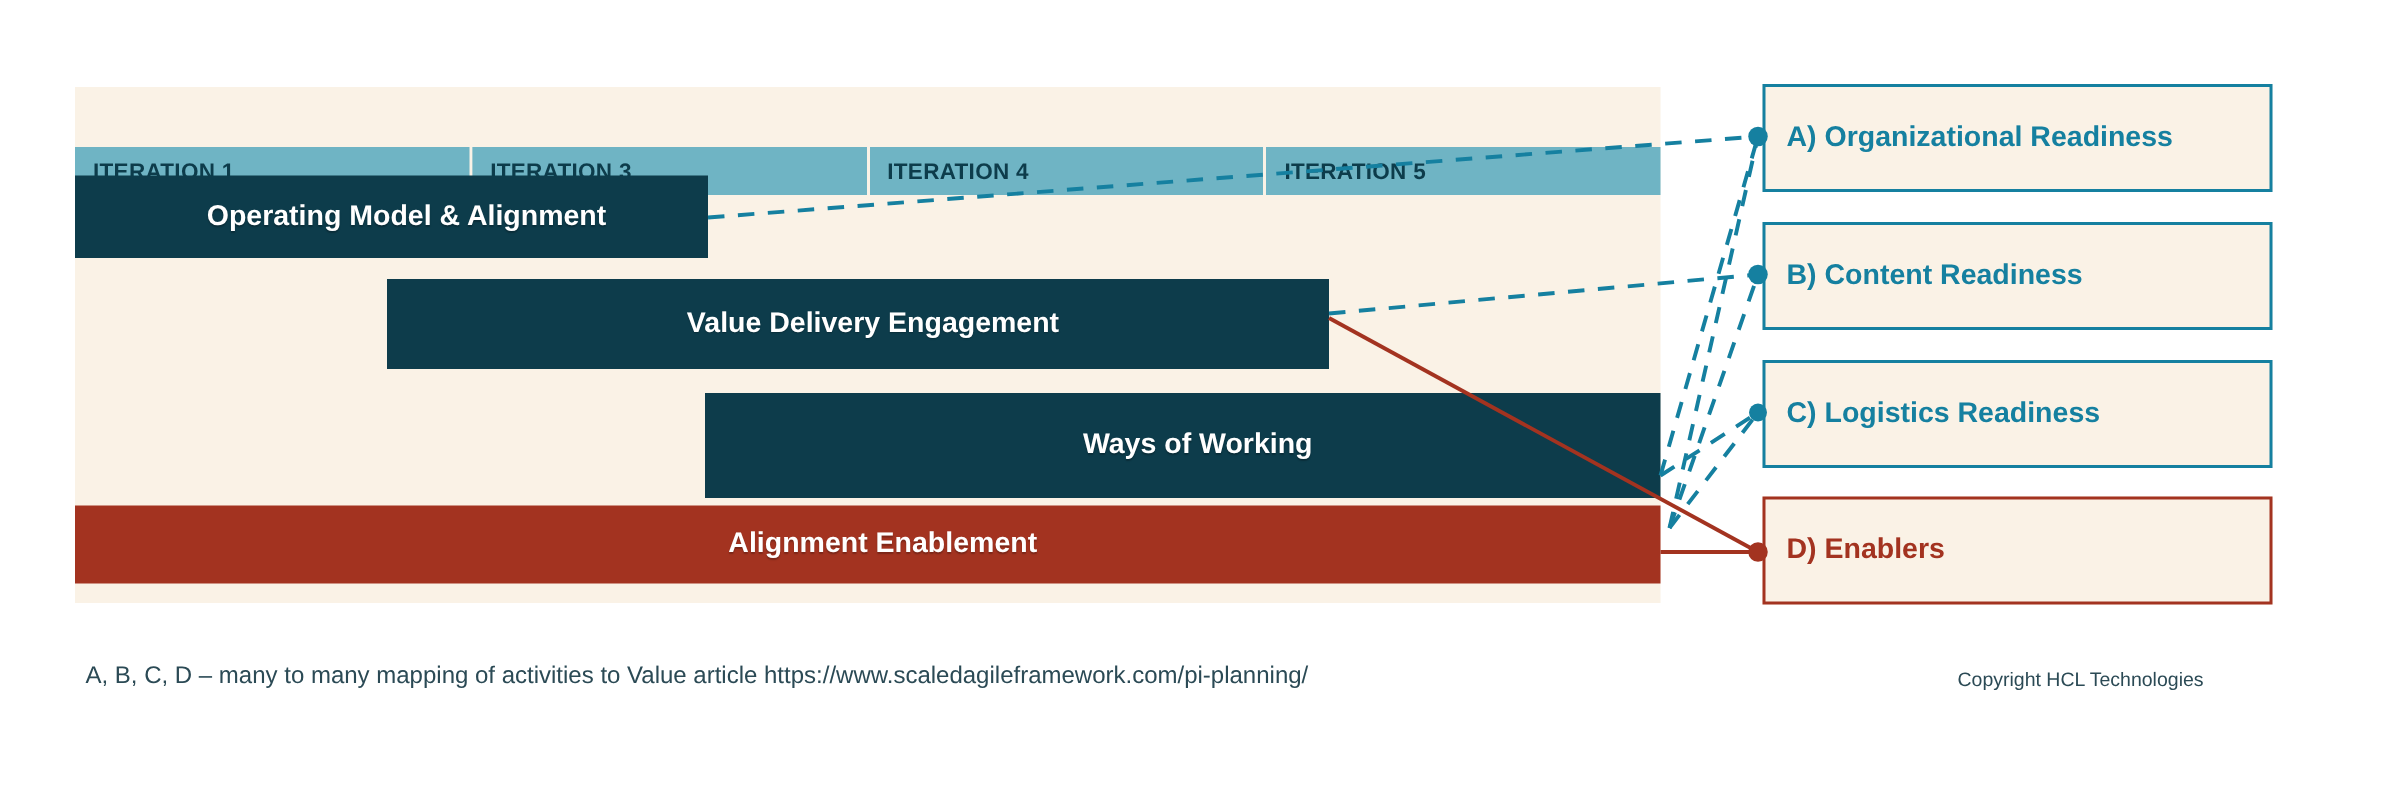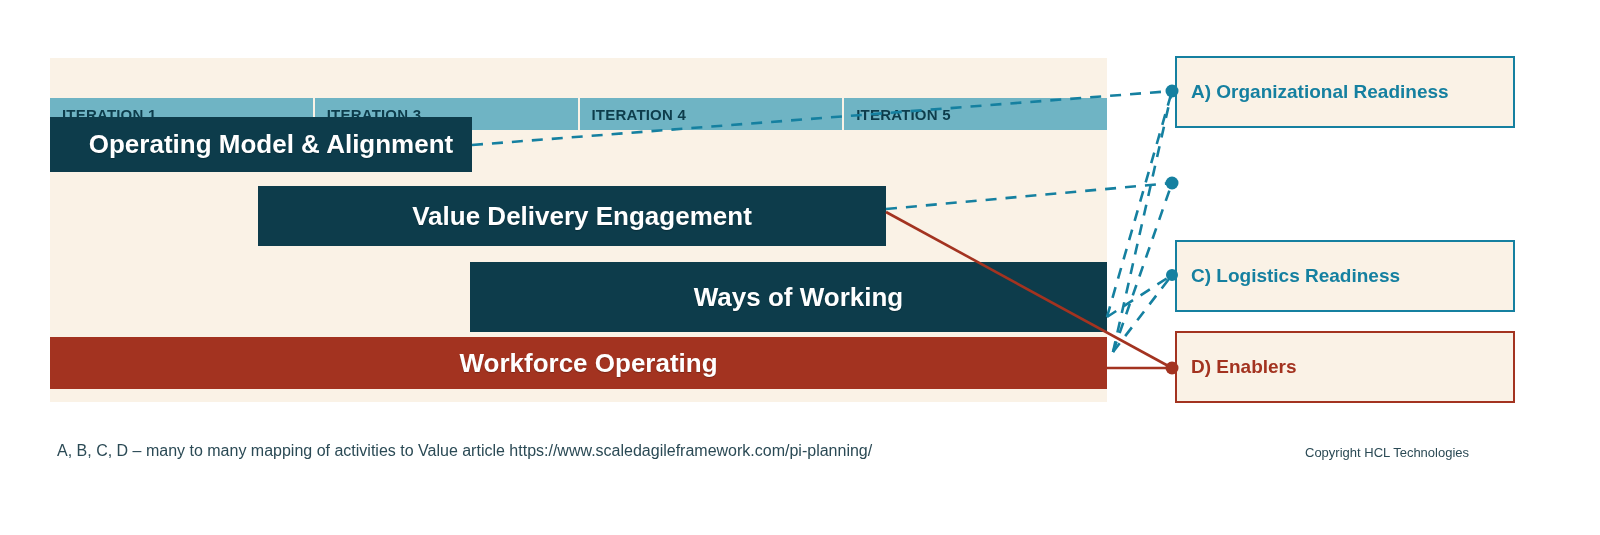--- a/index.html
+++ b/index.html
@@ -50,21 +50,21 @@
     border-right: 2px solid #faf2e6;
   }
   .iteration-cell:last-child { border-right: none; }
 
   .track-bar {
     position: absolute;
     display: flex;
     align-items: center;
     justify-content: center;
     color: #ffffff;
-    font-size: 26px;
+    font-size: 19px;
     font-weight: bold;
     box-sizing: border-box;
     text-shadow: 0 1px 1px rgba(0,0,0,0.25);
     padding-left: 20px;
   }
 
   
   .readiness-box {
     position: absolute;
     left: 1175px;
@@ -120,23 +120,24 @@
       <div class="iteration-cell">ITERATION 3</div>
       <div class="iteration-cell">ITERATION 4</div>
       <div class="iteration-cell">ITERATION 5</div>
     </div>
 
   </div>
 
   <div class="track-bar" id="bar-0" style="left: 50px; top: 117px; width: 422px; height: 55px; background: rgb(13, 60, 75);">Operating Model &amp; Alignment</div>
   <div class="track-bar" id="bar-1" style="left: 258px; top: 186px; width: 628px; height: 60px; background: rgb(13, 60, 75);">Value Delivery Engagement</div>
   <div class="track-bar" id="bar-2" style="left: 470px; top: 262px; width: 637px; height: 70px; background: rgb(13, 60, 75);">Ways of Working</div>
-  <div class="track-bar" id="bar-3" style="left: 50px; top: 337px; width: 1057px; height: 52px; background: rgb(163, 51, 32);">Workforce Operating</div>
+  <div class="track-bar" id="bar-3" style="left: 50px; top: 337px; width: 1057px; height: 52px; background: rgb(163, 51, 32);">Alignment Enablement</div>
 
   <div class="readiness-box rb-teal" id="rb-0" style="top: 56px;">A) Organizational Readiness</div>
+  <div class="readiness-box rb-teal" id="rb-1" style="top: 148px;">B) Content Readiness</div>
   <div class="readiness-box rb-teal" id="rb-2" style="top: 240px;">C) Logistics Readiness</div>
   <div class="readiness-box rb-red" id="rb-3" style="top: 331px;">D) Enablers</div>
 
   <svg id="connectors" viewBox="0 0 1600 535" xmlns="http://www.w3.org/2000/svg">
     <g stroke="#1580a0" stroke-width="2.6" fill="none" stroke-dasharray="11,9" stroke-linecap="butt">
       <path d="M 472,145 L 1172,91"></path>
       <path d="M 886,209 L 1172,183"></path>
       <path d="M 1107,317 L 1172,91"></path>
       <path d="M 1113,352 L 1172,91"></path>
       <path d="M 1113,352 L 1172,183"></path>

